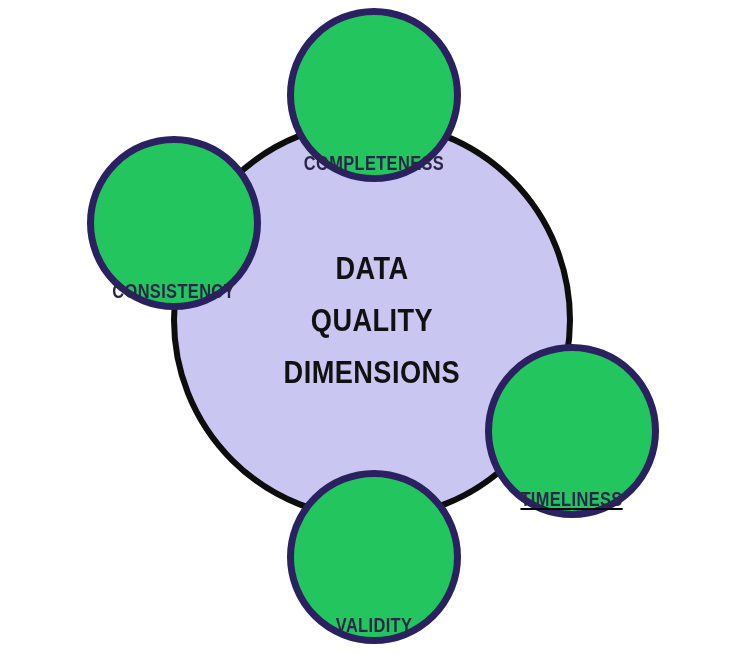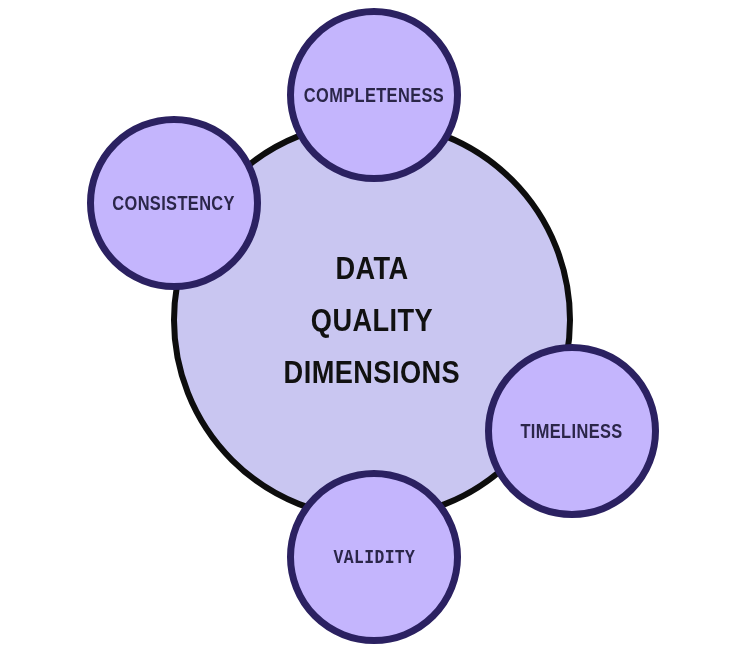--- a/index.html
+++ b/index.html
@@ -44,41 +44,41 @@
     letter-spacing: 0.5px;
   }
   
   .node {
     position: absolute;
     width: 174px;
     height: 174px;
     box-sizing: border-box;
     border: 7px solid #2b2161;
     border-radius: 50%;
-    background: #c4b5fd;
+    background: #22c55e;
     display: flex;
-    align-items: center;
+    align-items: flex-end;
     justify-content: center;
     z-index: 2;
   }
   .node-label {
     font-size: 21px;
     font-weight: 700;
     color: #2b2649;
     white-space: nowrap;
     transform: scaleX(0.78);
     transform-origin: center;
     letter-spacing: 0.5px;
   }
   .pos-top          { left: 287px; top: 8px; }
   .pos-top-right    { left: 486px; top: 120px; }
-  .pos-bottom-right { left: 485px; top: 344px; }
-  .pos-bottom       { left: 287px; top: 470px; font-family: Liberation Mono, monospace; }
+  .pos-bottom-right { left: 485px; top: 344px; text-decoration: underline; }
+  .pos-bottom       { left: 287px; top: 470px; }
   .pos-bottom-left  { left: 84px;  top: 344px; }
-  .pos-top-left     { left: 87px;  top: 116px; }
+  .pos-top-left     { left: 87px;  top: 136px; }
 </style>
 </head>
 <body>
 
 <div class="canvas">
 
   <div class="hub">
     <span class="hub-line">DATA</span>
     <span class="hub-line">QUALITY</span>
     <span class="hub-line">DIMENSIONS</span>

